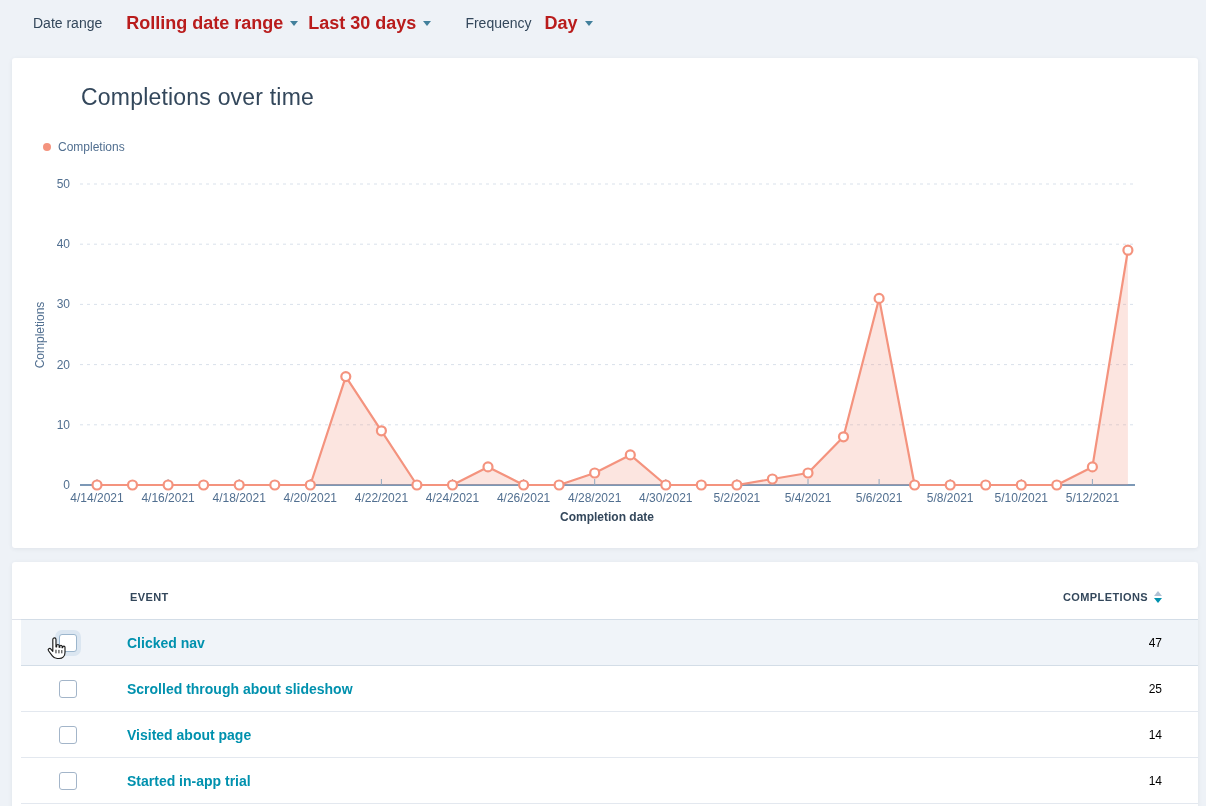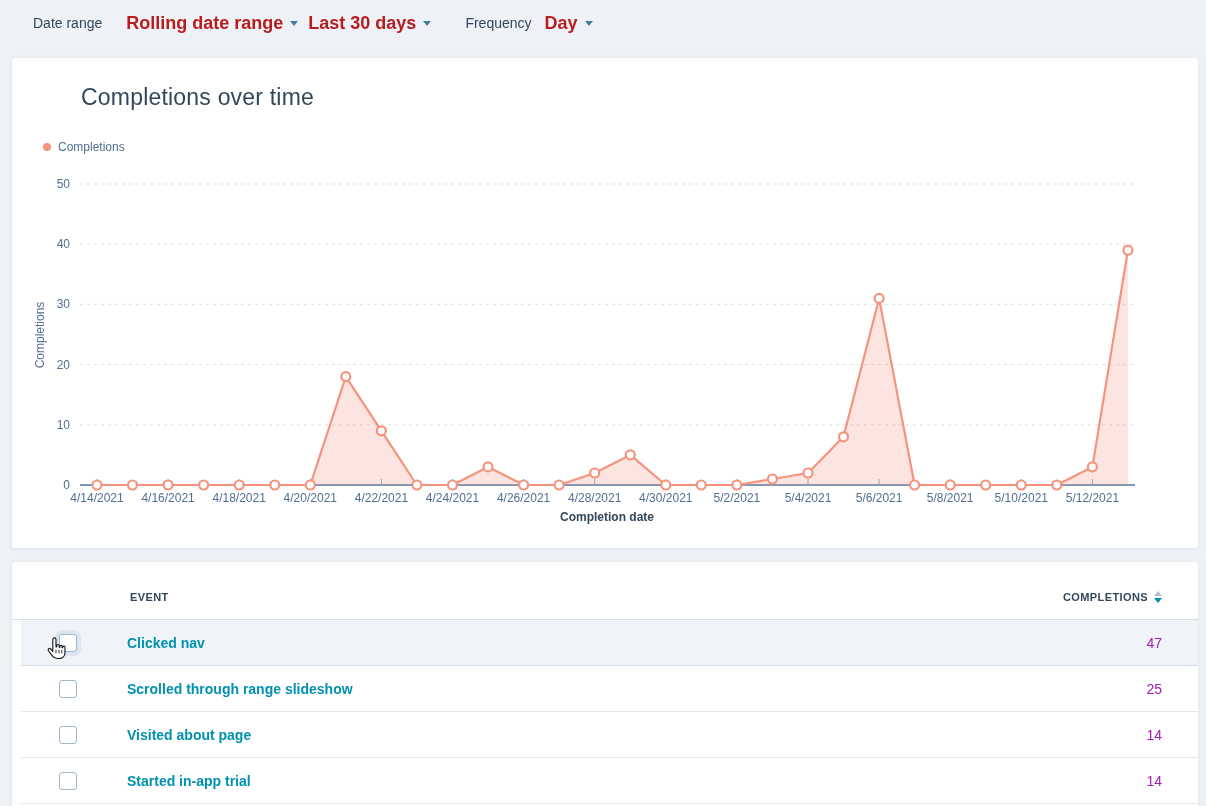--- a/index.html
+++ b/index.html
@@ -60,21 +60,21 @@
     position:relative; height:46px; display:flex; align-items:center;
     padding:0 36px 0 106px; border-bottom:1px solid #e3e8ef; background:#fff;
   }
   .trow.highlighted { background:#f0f4f9; border-bottom-color:#d3dde7; box-shadow:0 -1px 0 #d3dde7; }
   .checkbox {
     position:absolute; left:38px; top:14px; width:18px; height:18px;
     border:1.5px solid #a3b5c9; border-radius:3px; background:#fff; cursor:pointer;
   }
   .checkbox.hovered { border-color:#9cb6cd; box-shadow:0 0 0 4px #dbe6f1; }
   .event-link { font-size:14px; font-weight:bold; color:#0091ae; cursor:pointer; }
-  .completions-val { margin-left:auto; font-size:14px; color:#a21caf; }
+  .completions-val { margin-left:auto; font-size:12px; color:#000000; }
   
   .cursor { position:absolute; left:44px; top:637px; width:23px; height:25px; pointer-events:none; z-index:10; }
 </style>
 </head>
 <body>
 
 <div class="topbar">
   <span class="tb-label">Date range</span>
   <span class="tb-drop m24">
     <span>Rolling date range</span>
@@ -189,21 +189,21 @@
     </span>
   </div>
   <div class="tbody" id="table-body">
       <div class="trow highlighted">
     <span class="checkbox hovered"></span>
     <span class="event-link">Clicked nav</span>
     <span class="completions-val">47</span>
   </div>
       <div class="trow">
     <span class="checkbox"></span>
-    <span class="event-link">Scrolled through range slideshow</span>
+    <span class="event-link">Scrolled through about slideshow</span>
     <span class="completions-val">25</span>
   </div>
       <div class="trow">
     <span class="checkbox"></span>
     <span class="event-link">Visited about page</span>
     <span class="completions-val">14</span>
   </div>
       <div class="trow">
     <span class="checkbox"></span>
     <span class="event-link">Started in-app trial</span>

